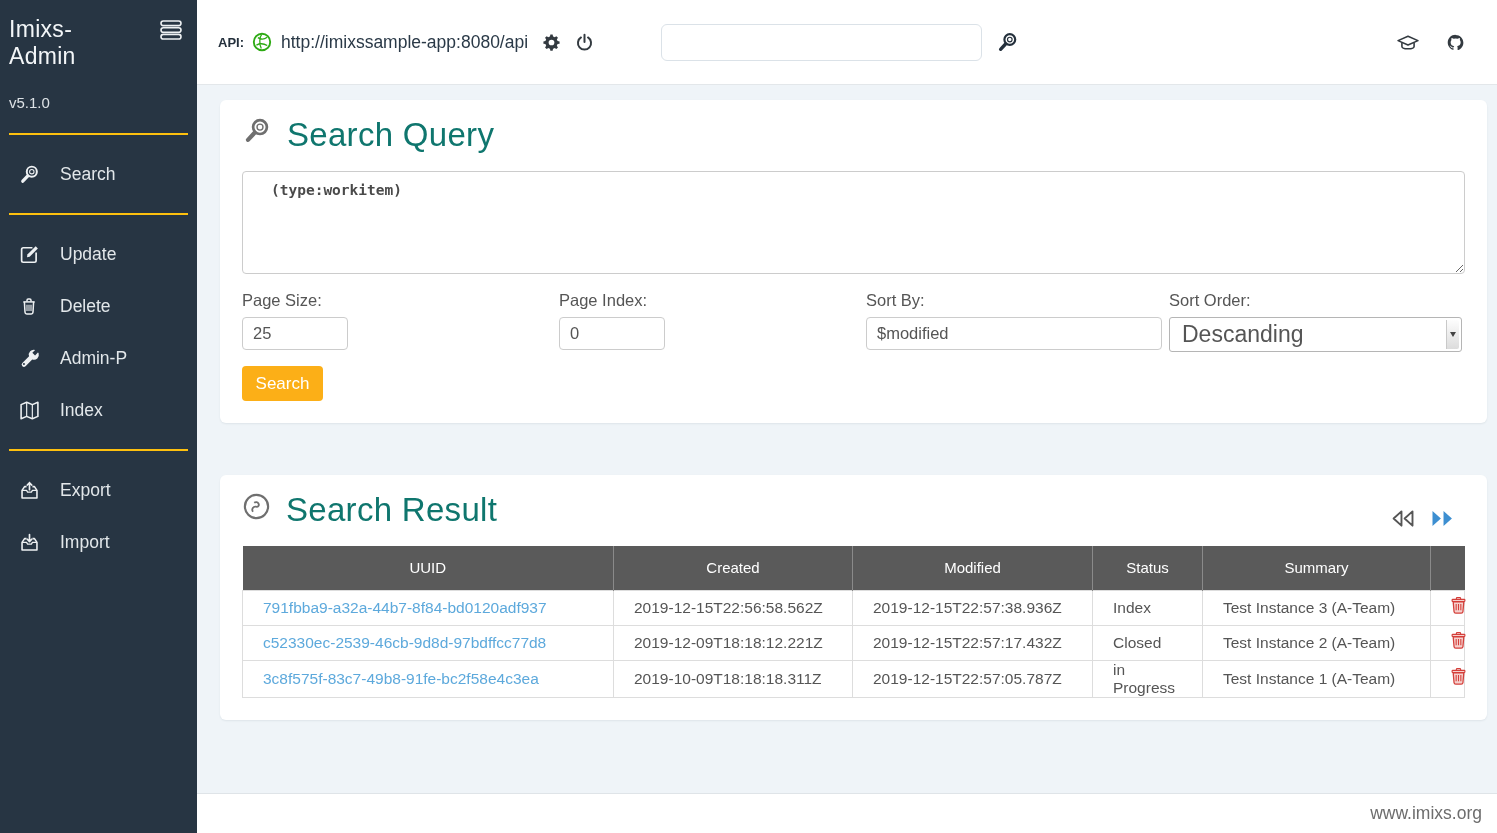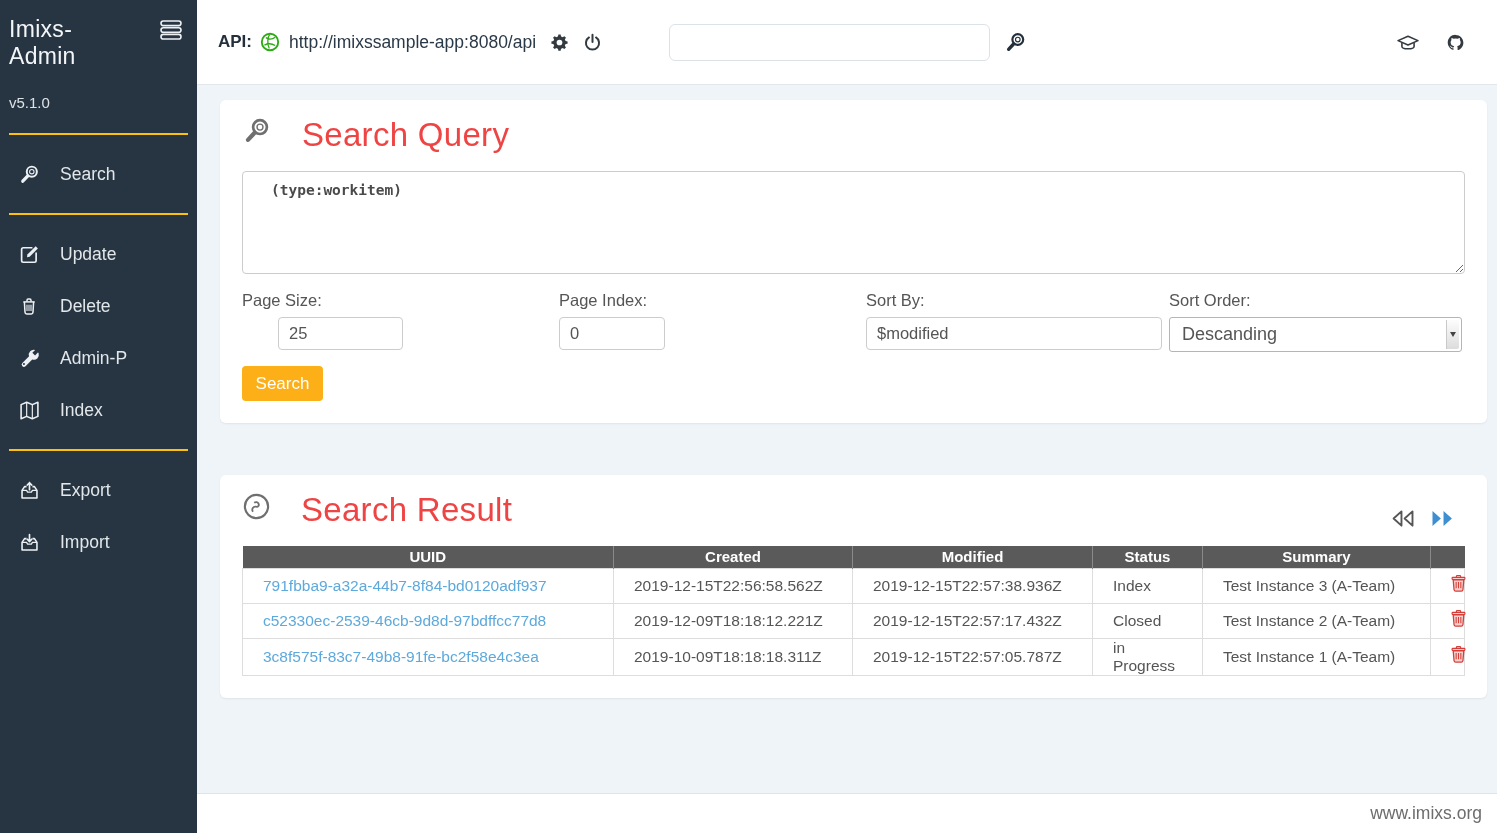--- a/index.html
+++ b/index.html
@@ -17,62 +17,62 @@
   .side-hr.first { margin-top:22px; }
   .nav-item { height:52px; display:flex; align-items:center; padding-left:18px; cursor:pointer; }
   .nav-item .nav-ic { width:22px; height:22px; display:flex; align-items:center; justify-content:center; color:#eef1f3; }
   .nav-item .nav-label { margin-left:20px; font-size:17.5px; color:#e2e7ea; font-weight:400; }
 
   
   .main { flex:1; display:flex; flex-direction:column; height:833px; }
 
   
   .topbar { height:85px; background:#fff; border-bottom:1px solid #e3e7ea; display:flex; align-items:center; padding:0 36px 0 21px; flex:0 0 85px; }
-  .api-label { font-size:17px; font-weight:bold; color:#24303c; }
+  .api-label { font-size:13px; font-weight:bold; color:#24303c; }
   .api-globe { margin-left:8px; display:flex; }
   .api-url { margin-left:9px; font-size:17.5px; color:#2a3947; }
   .ic-btn { display:flex; align-items:center; justify-content:center; color:#333a40; cursor:pointer; }
   .gear { margin-left:14px; }
   .power { margin-left:14px; }
   .quick-search { margin-left:67px; width:321px; height:37px; border:1px solid #dbe2e8; border-radius:6px; padding:0 10px; font-size:16px; color:#333; outline:none; }
   .quick-search-ic { margin-left:14px; color:#24303c; }
   .top-right { margin-left:auto; display:flex; align-items:center; gap:25px; color:#273543; }
 
   
   .content { flex:1; background:#eff4f8; padding:15px 15px 0 23px; overflow:hidden; }
   .card { background:#fff; border-radius:6px; box-shadow:0 1px 2px rgba(30,50,70,.08); padding:16px 22px 22px 22px; }
   .card + .card { margin-top:52px; }
   .card-head { display:flex; align-items:center; }
-  .card-title { display:flex; align-items:center; gap:30px; font-size:33px; font-weight:300; color:#ef4444; letter-spacing:0.3px; }
+  .card-title { display:flex; align-items:center; gap:15px; font-size:33px; font-weight:300; color:#0f766e; letter-spacing:0.3px; }
   .card-title svg { color:#6f6f6f; }
 
   .query-area { margin-top:17px; width:100%; height:103px; border:1px solid #ccc; border-radius:4px; padding:10px 28px; resize:vertical;
                 font-family:"DejaVu Sans Mono", monospace; font-weight:bold; font-size:14.5px; color:#4a4a4a; outline:none; }
 
   .form-grid { margin-top:13px; display:grid; grid-template-columns:317px 307px 303px 1fr; }
   .fld-label { font-size:16.5px; color:#555; margin-bottom:7px; }
   .fld-input { height:33px; border:1px solid #ccc; border-radius:4px; padding:0 10px; font-size:16.5px; color:#555; outline:none;
                font-family:"Liberation Sans", sans-serif; }
-  .w-pagesize { width:125px;margin-left:36px; } .w-pageindex { width:106px; } .w-sortby { width:296px; }
+  .w-pagesize { width:106px; } .w-pageindex { width:106px; } .w-sortby { width:296px; }
   .fake-select { width:293px; height:35px; border:1px solid #b5b5b5; border-radius:3px; background:#fff; position:relative;
-                 display:flex; align-items:center; padding-left:12px; font-size:18px; color:#555; cursor:pointer; }
+                 display:flex; align-items:center; padding-left:12px; font-size:23px; color:#555; cursor:pointer; }
   .fake-select .arrow-strip { position:absolute; right:2px; top:2px; bottom:2px; width:13px; background:linear-gradient(#fdfdfd,#dcdcdc);
                  border-left:1px solid #c9c9c9; display:flex; align-items:center; justify-content:center; border-radius:0 2px 2px 0; }
   .fake-select .arrow-strip::after { content:""; border-left:3.5px solid transparent; border-right:3.5px solid transparent; border-top:5px solid #444; }
 
   .search-btn { margin-top:14px; background:#fcaf17; color:#fff; border:none; border-radius:4px; height:35px; width:81px;
                 font-size:17px; font-family:"Liberation Sans", sans-serif; cursor:pointer; }
 
   
   .result-head { display:flex; align-items:flex-end; justify-content:space-between; }
   .pager { display:flex; align-items:center; gap:13px; margin-right:8px; }
   .pager .pg { cursor:pointer; display:flex; }
 
   table.results { margin-top:17px; width:100%; border-collapse:collapse; table-layout:fixed; }
-  table.results th { background:#5a5a5a; color:#fff; font-size:15px; font-weight:bold; height:22px; text-align:center;
+  table.results th { background:#5a5a5a; color:#fff; font-size:15px; font-weight:normal; height:44px; text-align:center;
                      border-right:1px solid #8a8a8a; }
   table.results th:last-child { border-right:none; }
   table.results td { border:1px solid #ddd; height:35px; padding:0 20px; font-size:15.5px; color:#555; background:#fff; }
   td.uuid a { color:#5da9dc; text-decoration:none; font-size:15.5px; }
   td.del { text-align:center; padding:0; }
   .col-uuid{width:371px;} .col-created{width:239px;} .col-modified{width:240px;} .col-status{width:110px;} .col-summary{width:228px;} .col-del{width:34px;}
 
   
   .footer { height:40px; background:#fff; border-top:1px solid #dfe4e8; display:flex; align-items:center; justify-content:flex-end;
             padding-right:20px; flex:0 0 40px; }

